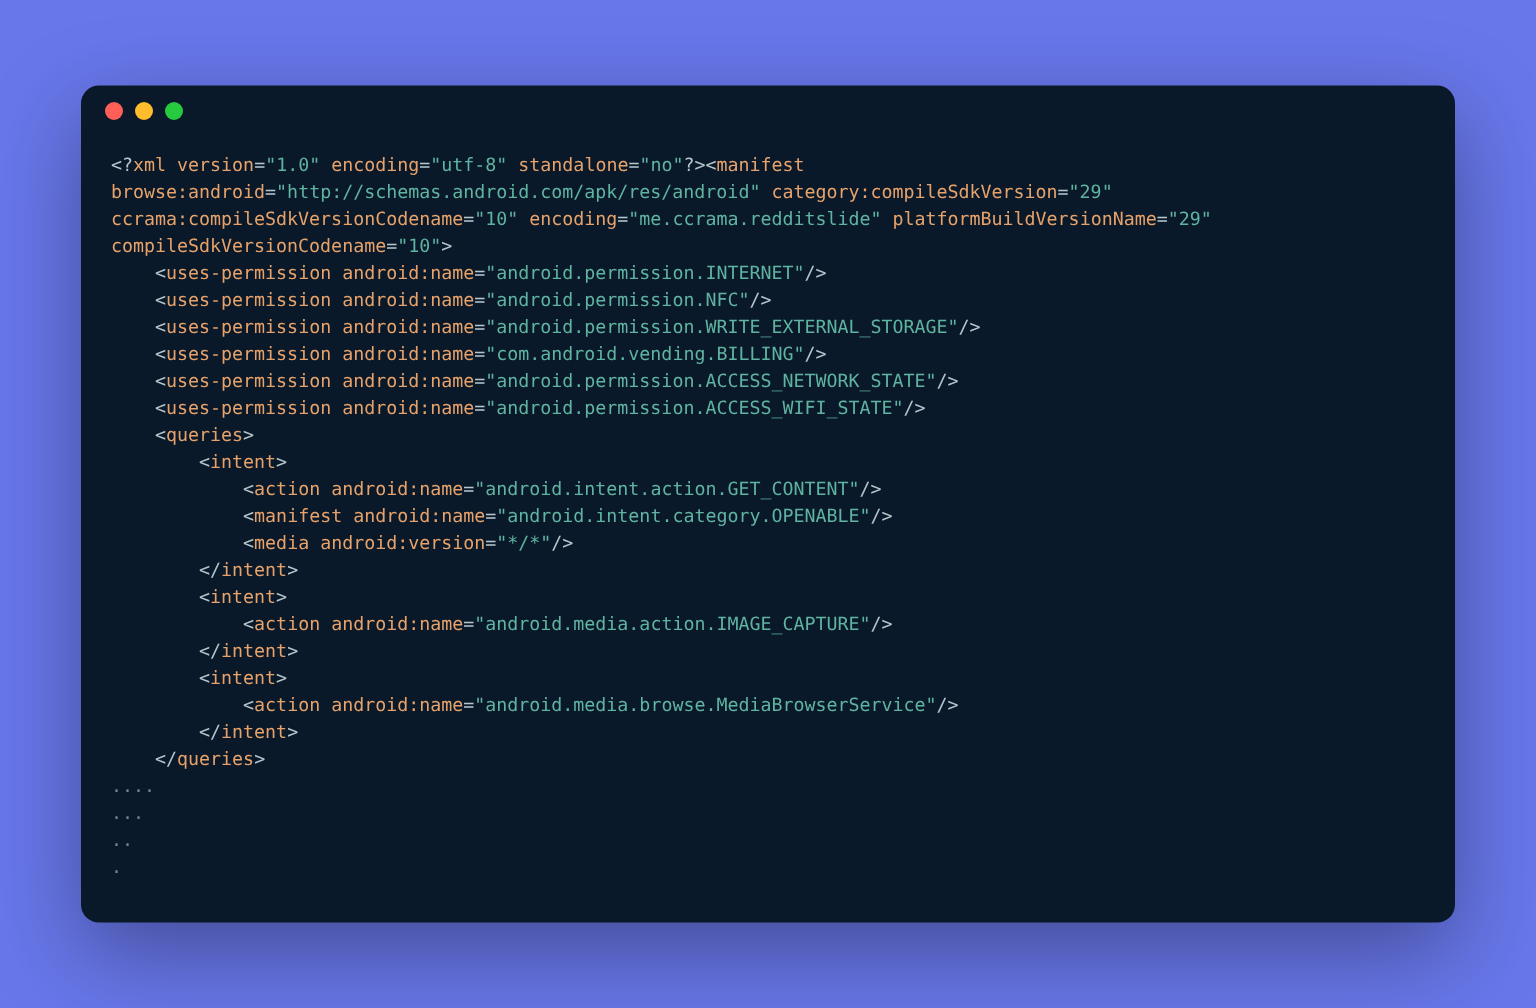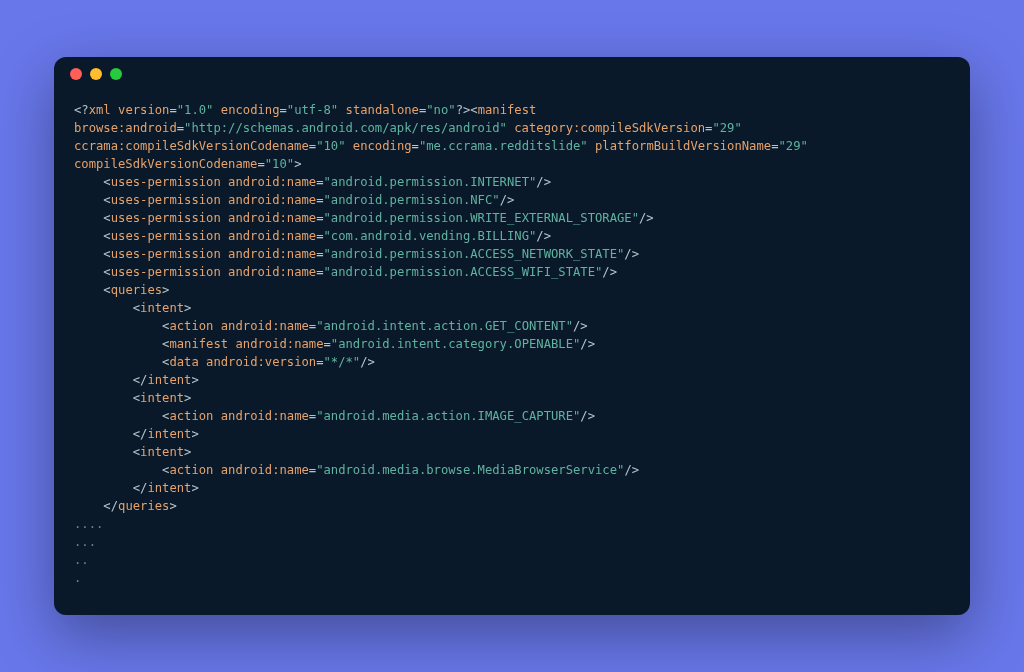--- a/index.html
+++ b/index.html
@@ -63,21 +63,21 @@
     <span class="p">&lt;</span><span class="t">uses-permission</span> <span class="a">android:name</span><span class="p">=</span><span class="s">"android.permission.INTERNET"</span><span class="p">/&gt;</span>
     <span class="p">&lt;</span><span class="t">uses-permission</span> <span class="a">android:name</span><span class="p">=</span><span class="s">"android.permission.NFC"</span><span class="p">/&gt;</span>
     <span class="p">&lt;</span><span class="t">uses-permission</span> <span class="a">android:name</span><span class="p">=</span><span class="s">"android.permission.WRITE_EXTERNAL_STORAGE"</span><span class="p">/&gt;</span>
     <span class="p">&lt;</span><span class="t">uses-permission</span> <span class="a">android:name</span><span class="p">=</span><span class="s">"com.android.vending.BILLING"</span><span class="p">/&gt;</span>
     <span class="p">&lt;</span><span class="t">uses-permission</span> <span class="a">android:name</span><span class="p">=</span><span class="s">"android.permission.ACCESS_NETWORK_STATE"</span><span class="p">/&gt;</span>
     <span class="p">&lt;</span><span class="t">uses-permission</span> <span class="a">android:name</span><span class="p">=</span><span class="s">"android.permission.ACCESS_WIFI_STATE"</span><span class="p">/&gt;</span>
     <span class="p">&lt;</span><span class="t">queries</span><span class="p">&gt;</span>
         <span class="p">&lt;</span><span class="t">intent</span><span class="p">&gt;</span>
             <span class="p">&lt;</span><span class="t">action</span> <span class="a">android:name</span><span class="p">=</span><span class="s">"android.intent.action.GET_CONTENT"</span><span class="p">/&gt;</span>
             <span class="p">&lt;</span><span class="t">manifest</span> <span class="a">android:name</span><span class="p">=</span><span class="s">"android.intent.category.OPENABLE"</span><span class="p">/&gt;</span>
-            <span class="p">&lt;</span><span class="t">data</span> <span class="a">android:version</span><span class="p">=</span><span class="s">"*/*"</span><span class="p">/&gt;</span>
+            <span class="p">&lt;</span><span class="t">media</span> <span class="a">android:version</span><span class="p">=</span><span class="s">"*/*"</span><span class="p">/&gt;</span>
         <span class="p">&lt;/</span><span class="t">intent</span><span class="p">&gt;</span>
         <span class="p">&lt;</span><span class="t">intent</span><span class="p">&gt;</span>
             <span class="p">&lt;</span><span class="t">action</span> <span class="a">android:name</span><span class="p">=</span><span class="s">"android.media.action.IMAGE_CAPTURE"</span><span class="p">/&gt;</span>
         <span class="p">&lt;/</span><span class="t">intent</span><span class="p">&gt;</span>
         <span class="p">&lt;</span><span class="t">intent</span><span class="p">&gt;</span>
             <span class="p">&lt;</span><span class="t">action</span> <span class="a">android:name</span><span class="p">=</span><span class="s">"android.media.browse.MediaBrowserService"</span><span class="p">/&gt;</span>
         <span class="p">&lt;/</span><span class="t">intent</span><span class="p">&gt;</span>
     <span class="p">&lt;/</span><span class="t">queries</span><span class="p">&gt;</span>
 <span class="dim">....</span>
 <span class="dim">...</span>

